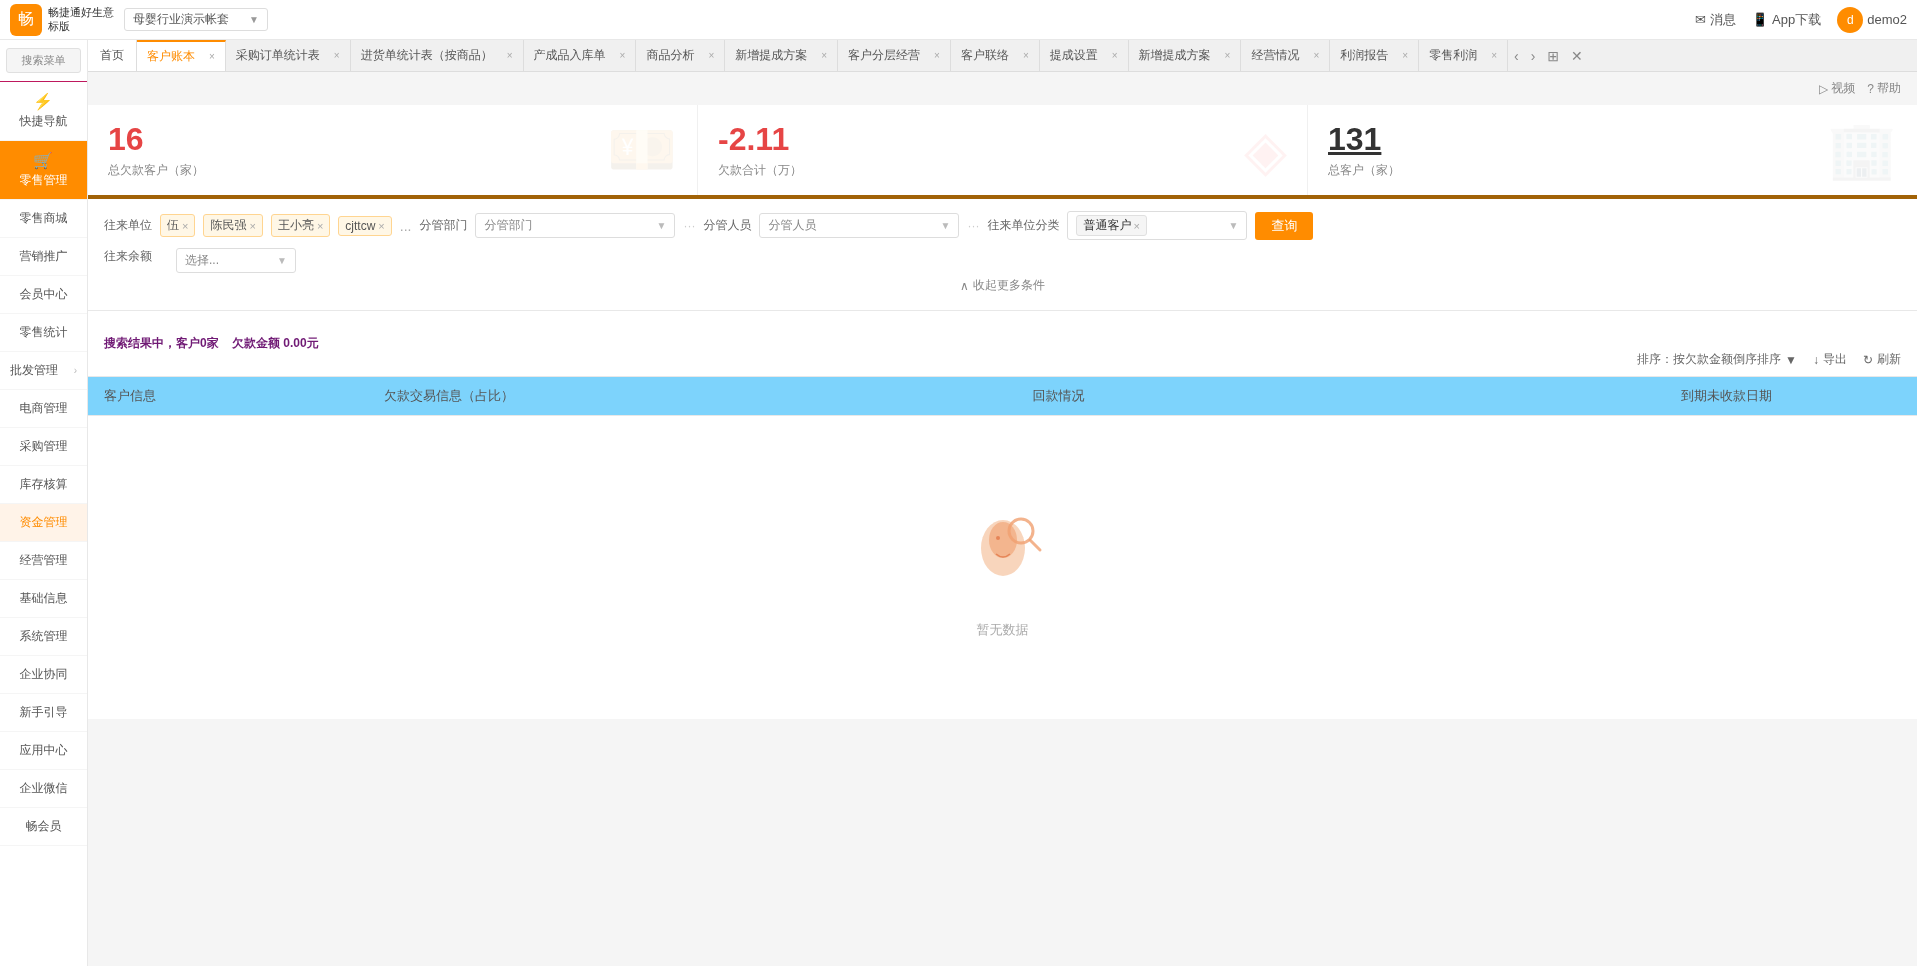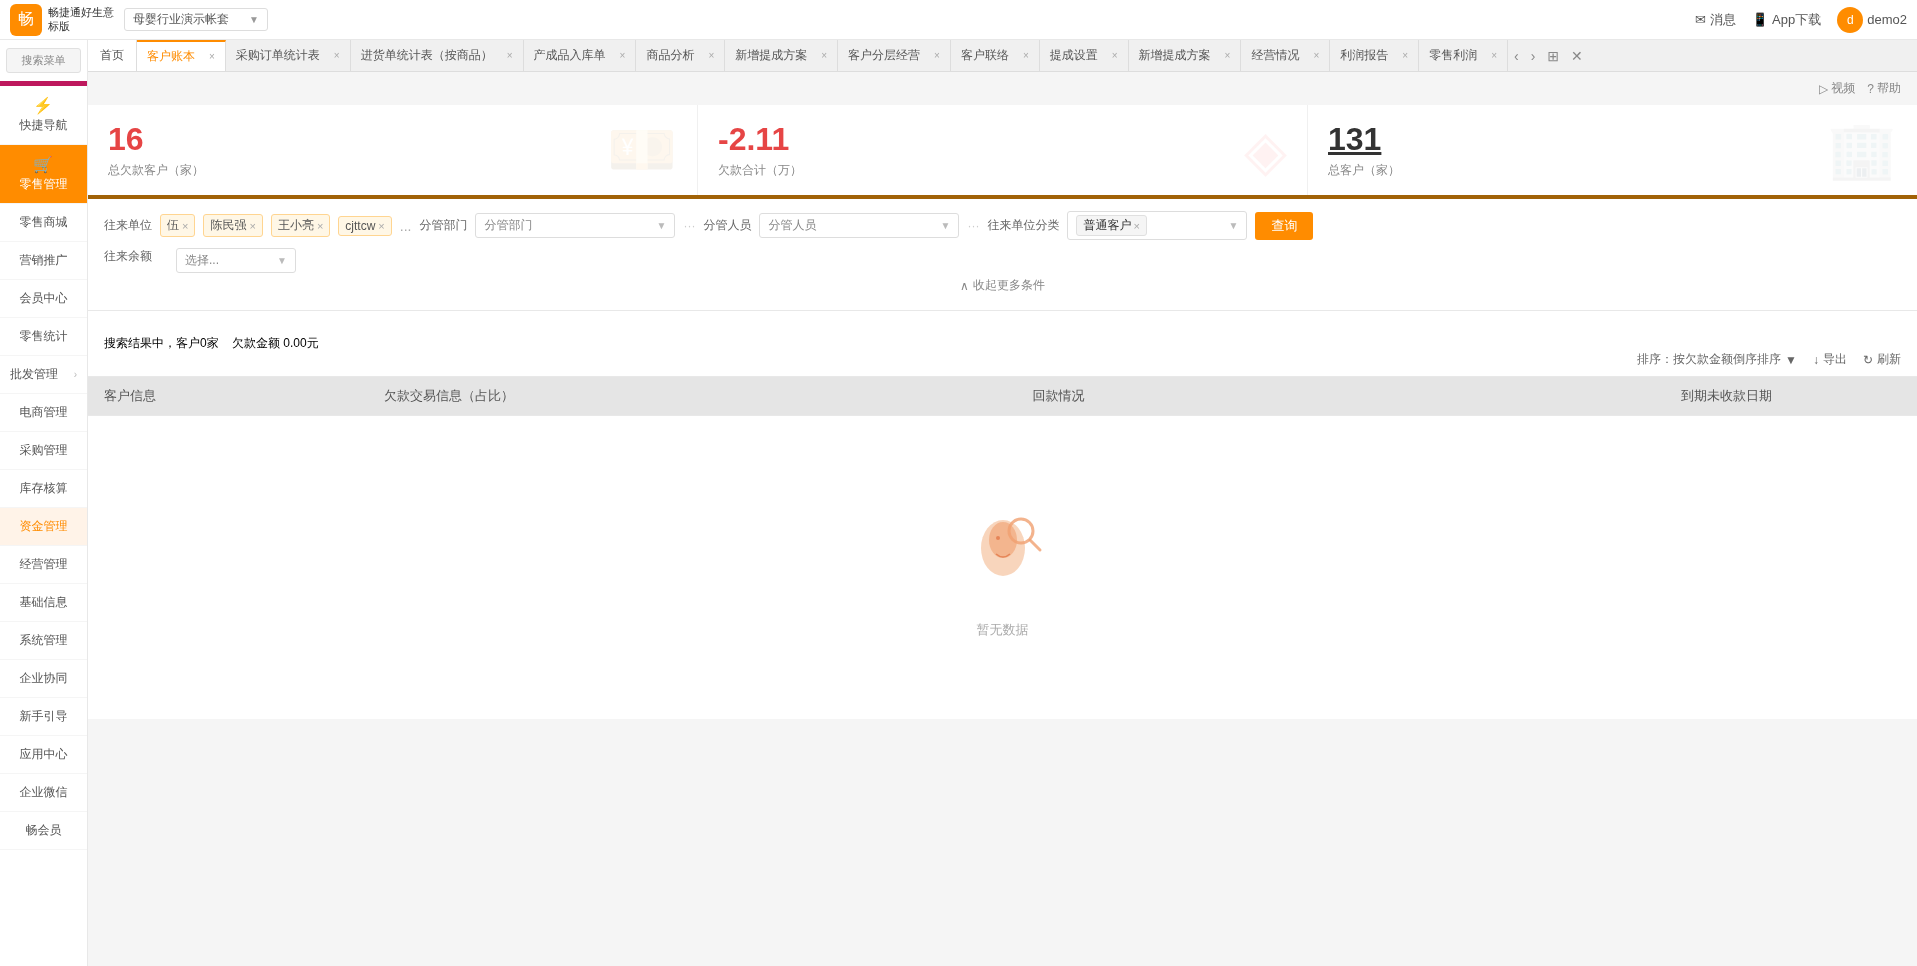--- a/index.html
+++ b/index.html
@@ -14,21 +14,21 @@
     .company-select { display: flex; align-items: center; gap: 20px; border: 1px solid #ddd; border-radius: 3px; padding: 2px 8px; cursor: pointer; font-size: 12px; color: #555; }
     .topbar-right { margin-left: auto; display: flex; align-items: center; gap: 16px; }
     .topbar-btn { display: flex; align-items: center; gap: 4px; cursor: pointer; color: #555; font-size: 13px; }
     .avatar { width: 26px; height: 26px; border-radius: 50%; background: #ff8c00; color: #fff; display: flex; align-items: center; justify-content: center; font-size: 12px; }
 
     
     .main-layout { display: flex; flex: 1; overflow: hidden; }
 
     
     .sidebar { width: 88px; background: #fff; border-right: 1px solid #e8e8e8; display: flex; flex-direction: column; overflow-y: auto; flex-shrink: 0; }
-    .sidebar-search { padding: 8px 6px; border-bottom: 5px solid #be185d; }
+    .sidebar-search { padding: 8px 6px; border-bottom: 1px solid #be185d; }
     .sidebar-search-btn { width: 100%; background: #f5f5f5; border: 1px solid #e0e0e0; border-radius: 3px; padding: 4px; font-size: 11px; color: #888; cursor: pointer; text-align: center; }
     .sidebar-item { padding: 10px 4px; text-align: center; cursor: pointer; color: #555; font-size: 12px; border-bottom: 1px solid #f5f5f5; display: flex; flex-direction: column; align-items: center; gap: 2px; }
     .sidebar-item.active { background: #ff8c00; color: #fff; }
     .sidebar-item.active-sub { color: #ff8c00; background: #fff3e8; }
     .sidebar-icon { font-size: 16px; }
     .nav-arrow { font-size: 10px; color: #bbb; }
 
     
     .tab-bar { background: #f0f0f0; display: flex; align-items: center; height: 32px; border-bottom: 1px solid #ddd; overflow: hidden; flex-shrink: 0; }
     .tab { display: flex; align-items: center; gap: 12px; padding: 0 10px; height: 100%; border-right: 1px solid #ddd; cursor: pointer; font-size: 12px; color: #555; white-space: nowrap; background: #f0f0f0; }
@@ -62,28 +62,28 @@
     .filter-dropdown-arrow { font-size: 10px; color: #bbb; }
     .filter-select { display: flex; align-items: center; border: 1px solid #ddd; border-radius: 3px; padding: 3px 8px; min-width: 200px; cursor: pointer; background: #fff; gap: 6px; }
     .filter-tag-value { background: #f5f5f5; border: 1px solid #e0e0e0; border-radius: 3px; padding: 1px 6px; font-size: 12px; display: flex; align-items: center; gap: 2px; }
     .btn-query { background: #ff8c00; color: #fff; border: none; border-radius: 3px; padding: 5px 16px; cursor: pointer; font-size: 13px; }
     .btn-collapse { display: flex; align-items: center; gap: 4px; color: #888; font-size: 12px; cursor: pointer; }
     .filter-row-2 { display: flex; align-items: flex-start; gap: 24px; }
     .collapse-row { display: flex; justify-content: center; padding: 4px 0; }
 
     
     .result-bar { background: #fff; padding: 8px 16px; display: flex; align-items: center; justify-content: space-between; border-bottom: 1px solid #e8e8e8; }
-    .result-text { font-size: 12px; color: #000000; }
+    .result-text { font-size: 12px; color: #701a75; font-weight: bold; }
     .result-actions { display: flex; align-items: center; gap: 16px; font-size: 12px; color: #666; margin-top: 32px; }
     .result-action { display: flex; align-items: center; gap: 4px; cursor: pointer; }
     .sort-select { display: flex; align-items: center; gap: 4px; cursor: pointer; }
 
     
     .table-container { background: #fff; margin: 0; }
-    .table-header { display: grid; grid-template-columns: 280px 1fr 1fr 220px; border-bottom: 1px solid #e8e8e8; padding: 10px 16px; background: #e5e5e5; }
+    .table-header { display: grid; grid-template-columns: 280px 1fr 1fr 220px; border-bottom: 1px solid #e8e8e8; padding: 10px 16px; background: #7dd3fc; }
     .table-header-cell { font-size: 13px; color: #555; font-weight: 500; }
 
     
     .empty-state { display: flex; flex-direction: column; align-items: center; justify-content: center; padding: 80px 0; }
     .empty-icon { font-size: 80px; color: #f0c090; margin-bottom: 16px; }
     .empty-text { font-size: 13px; color: #aaa; }
 
     
     .help-row { display: flex; justify-content: flex-end; gap: 12px; padding: 8px 16px; font-size: 12px; color: #888; }
     .help-btn { display: flex; align-items: center; gap: 3px; cursor: pointer; }

